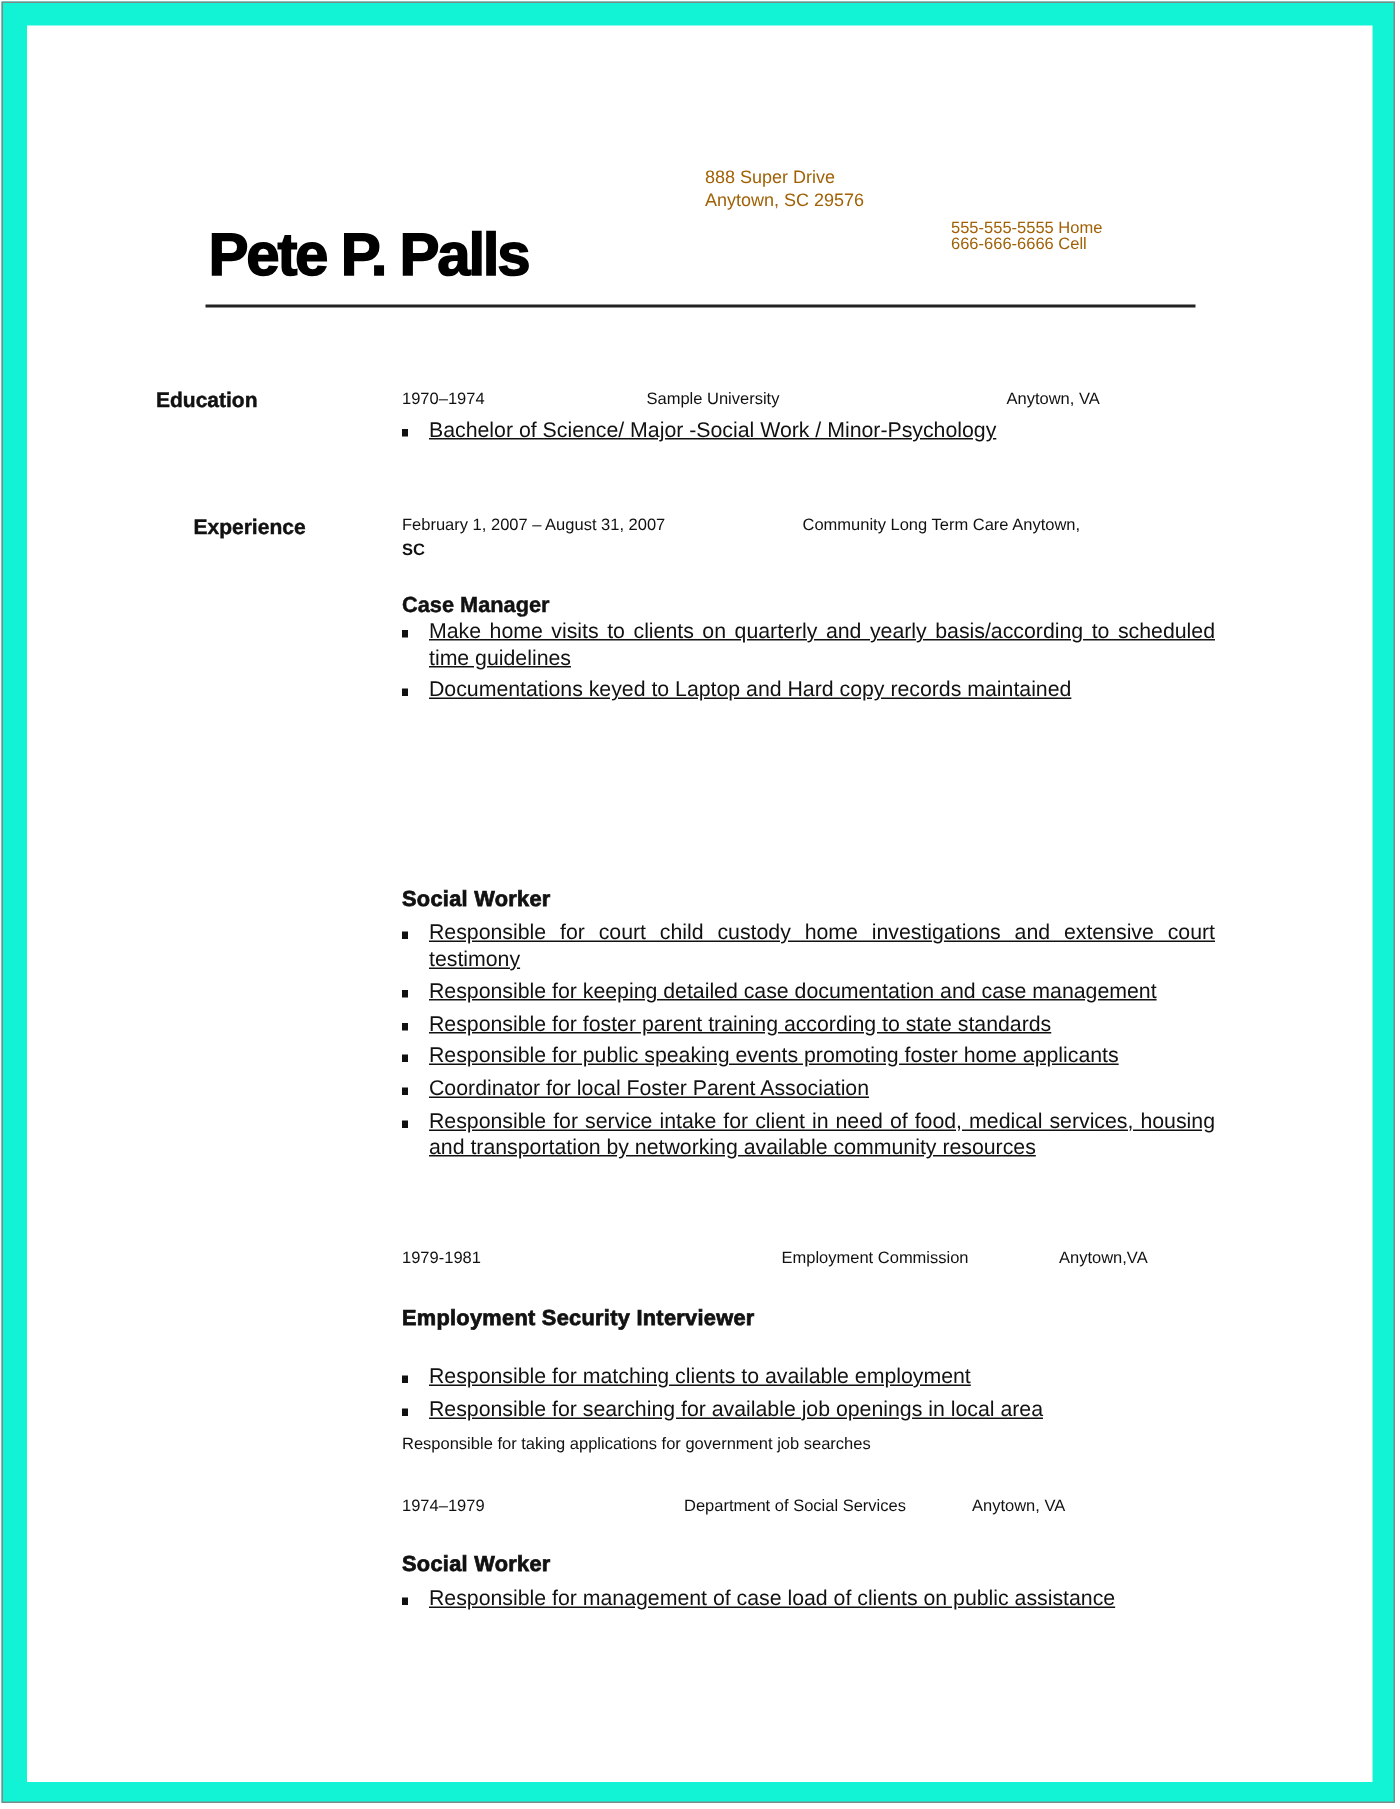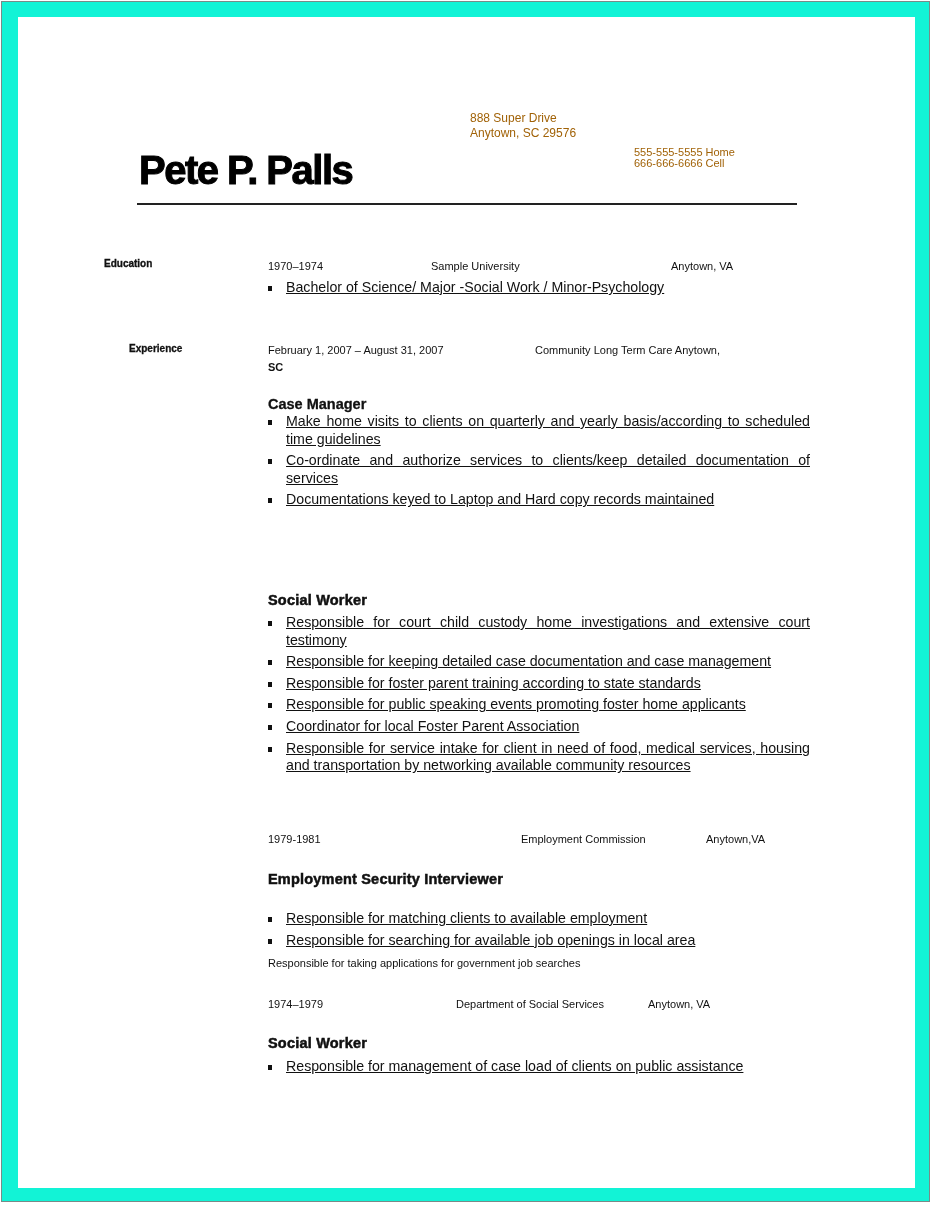--- a/index.html
+++ b/index.html
@@ -19,21 +19,21 @@
   }
   .abs { position: absolute; white-space: nowrap; }
   .contact { font-size: 12px; line-height: 13px; color: #a16207; }
   .contact.small { font-size: 11px; line-height: 11.5px; margin-top: 34px; }
   .name {
     font-family: "Liberation Sans", sans-serif; font-weight: 900;
     font-size: 40px; letter-spacing: -1.5px; color: #000;
     -webkit-text-stroke: 1px #000;
   }
   .rule { position: absolute; left: 118px; top: 186px; width: 660px; height: 2px; background: #222; }
-  .section-label { font-weight: bold; font-size: 10px; -webkit-text-stroke: 0.3px #111; }
+  .section-label { font-weight: bold; font-size: 14px; -webkit-text-stroke: 0.3px #111; }
   .body { font-size: 11px; line-height: 18px; color: #111; }
   .title { font-weight: bold; font-size: 14.5px; -webkit-text-stroke: 0.3px #111; }
   .title.heavy { font-weight: 900; letter-spacing: 0.2px; -webkit-text-stroke: 0.5px #111; }
   ul.bullets { list-style: none; margin: 0; padding: 0; position: absolute; width: 543px; }
   ul.bullets li {
     position: relative; padding-left: 19px; font-size: 14.2px; line-height: 17.6px;
     text-align: justify; margin-bottom: 4px; color: #111; text-decoration: underline;
   }
   ul.bullets li::before {
     content: ""; position: absolute; left: 1px; top: 7px; width: 4px; height: 5px; background: #111;
@@ -62,21 +62,20 @@
 </ul>
 
 <div class="abs section-label" style="left:104px; top:343px;margin-left:25px;">Experience</div>
 <div class="abs body" style="left:268px; top:341px;">February 1, 2007 – August 31, 2007</div>
 <div class="abs body" style="left:535px; top:341px;">Community Long Term Care Anytown,</div>
 <div class="abs body" style="left:268px; top:358px;font-weight:bold;">SC</div>
 
 <div class="abs title" style="left:268px; top:396px;">Case Manager</div>
 <ul class="bullets" style="left:267px; top:413px;">
   <li>Make home visits to clients on quarterly and yearly basis/according to scheduled time guidelines</li>
-  <li>Co-ordinate and authorize services to clients/keep detailed documentation of services</li>
   <li>Documentations keyed to Laptop and Hard copy records maintained</li>
 </ul>
 
 <div class="abs title heavy" style="left:268px; top:592px;">Social Worker</div>
 <ul class="bullets" style="left:267px; top:614px;">
   <li>Responsible for court child custody home investigations and extensive court testimony</li>
   <li>Responsible for keeping detailed case documentation and case management</li>
   <li>Responsible for foster parent training according to state standards</li>
   <li>Responsible for public speaking events promoting foster home applicants</li>
   <li>Coordinator for local Foster Parent Association</li>

